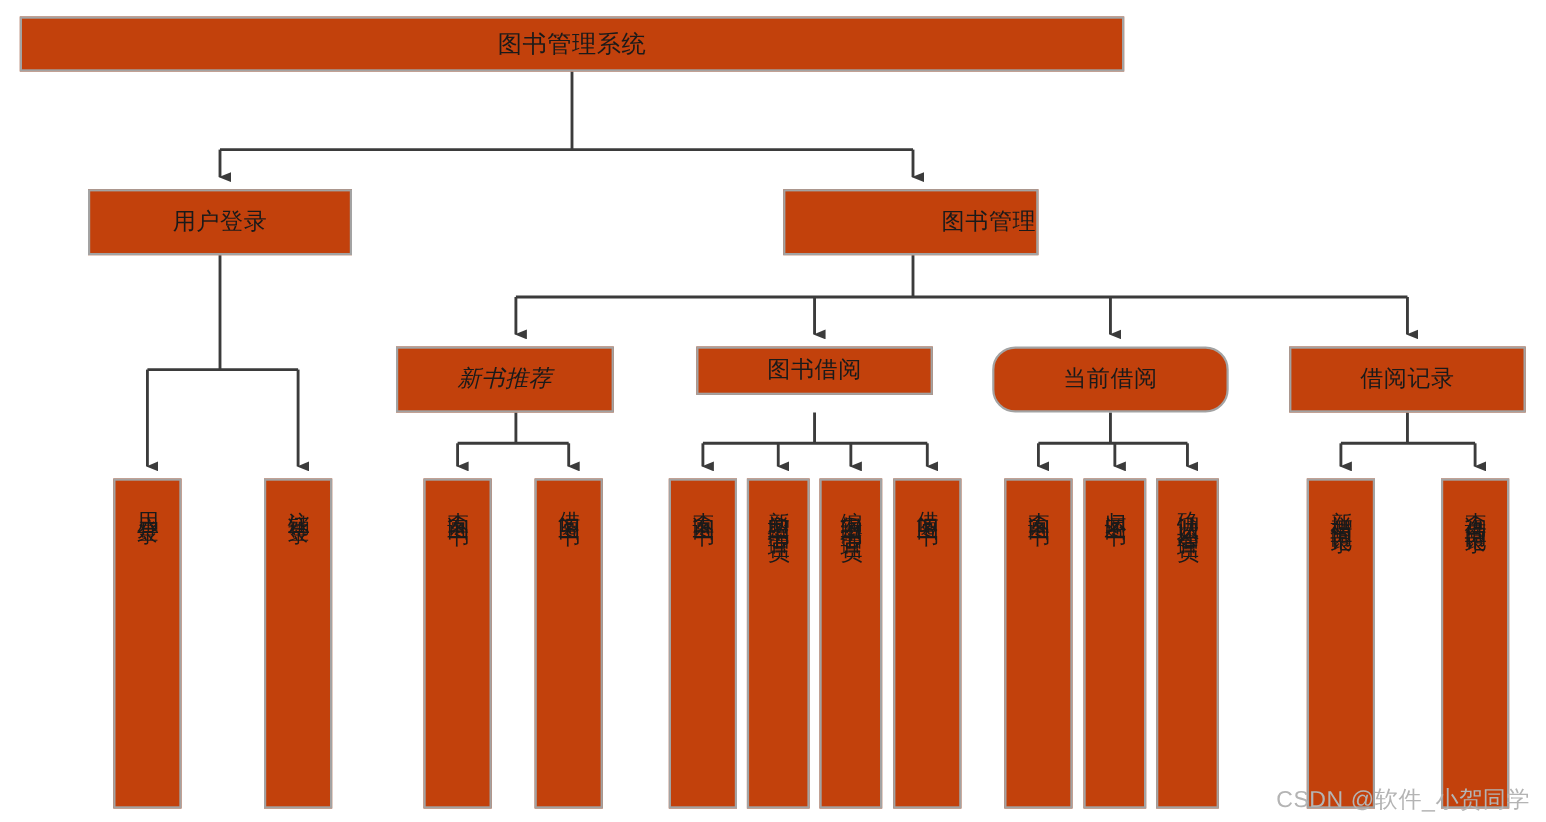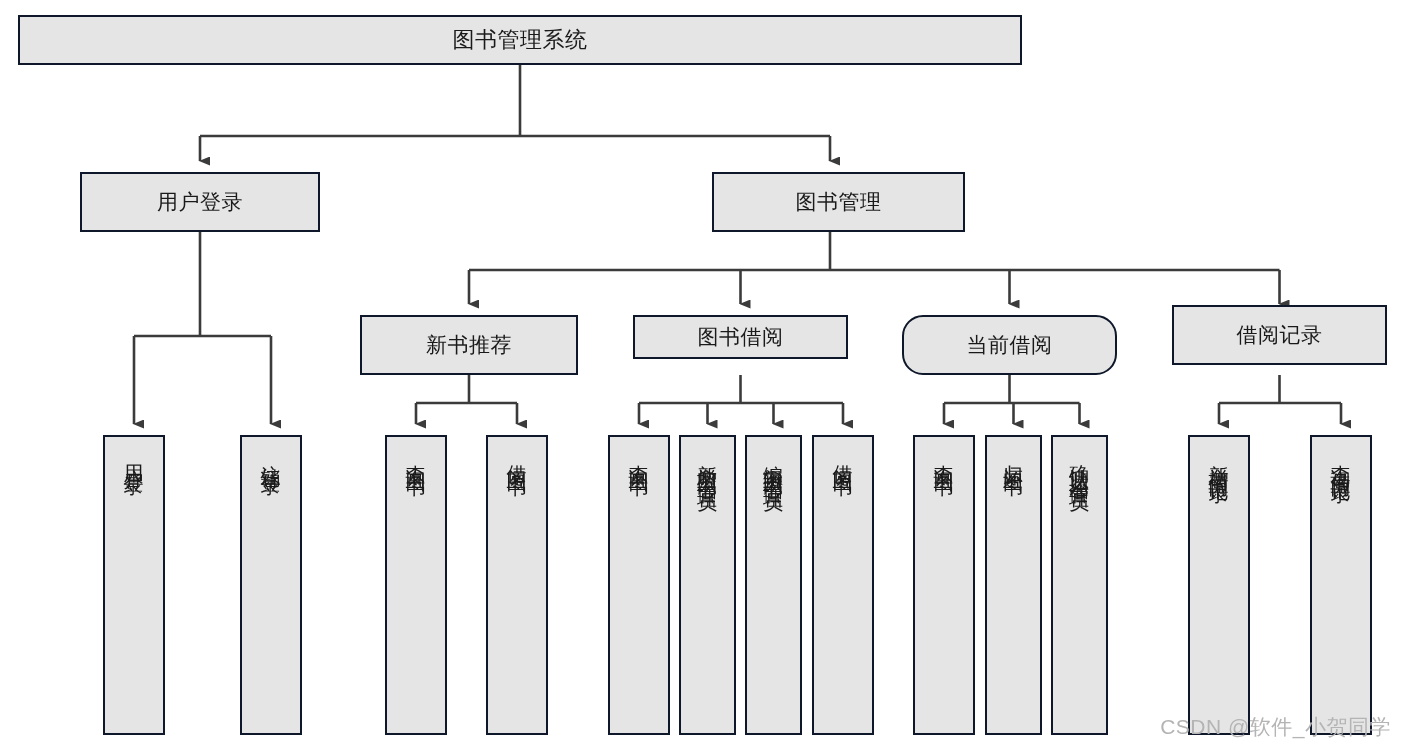--- a/index.html
+++ b/index.html
@@ -22,22 +22,22 @@
     position: absolute;
     left: 0;
     top: 0;
     width: 1405px;
     height: 747px;
     pointer-events: none;
   }
   .node {
     position: absolute;
     box-sizing: border-box;
-    border: 2px solid #0f172a;
-    background: #e5e5e5;
+    border: 2px solid #a3a3a3;
+    background: #c2410c;
     display: flex;
     align-items: center;
     justify-content: center;
     color: #1a1a1a;
     line-height: 1.18;
   }
   .node.horiz {
     font-size: 21px;
     letter-spacing: 0.5px;
   }
@@ -116,33 +116,33 @@
       </g>
   </svg>
 
   <div id="nodes">
       <div class="node root horiz" style="left: 18px; top: 15px; width: 1004px; height: 50px;">
         <span>图书管理系统</span>
       </div>
       <div class="node horiz" style="left: 80px; top: 172px; width: 240px; height: 60px;">
         <span>用户登录</span>
       </div>
-      <div class="node horiz" style="left: 712px; top: 172px; width: 253px; height: 60px;">
+      <div class="node horiz" style="left: 712px; top: 172px; width: 232px; height: 60px; justify-content: flex-end;">
         <span>图书管理</span>
       </div>
-      <div class="node horiz" style="left: 360px; top: 315px; width: 218px; height: 60px;">
+      <div class="node horiz" style="left: 360px; top: 315px; width: 198px; height: 60px; font-style: italic;">
         <span>新书推荐</span>
       </div>
       <div class="node horiz" style="left: 633px; top: 315px; width: 215px; height: 44px;">
         <span>图书借阅</span>
       </div>
       <div class="node horiz" style="left: 902px; top: 315px; width: 215px; height: 60px; border-radius: 21px;">
         <span>当前借阅</span>
       </div>
-      <div class="node horiz" style="left: 1172px; top: 305px; width: 215px; height: 60px;">
+      <div class="node horiz" style="left: 1172px; top: 315px; width: 215px; height: 60px;">
         <span>借阅记录</span>
       </div>
       <div class="node leaf" style="left: 103px; top: 435px; width: 62px; height: 300px;">
         <span class="vtext">用户登录</span>
       </div>
       <div class="node leaf" style="left: 240px; top: 435px; width: 62px; height: 300px;">
         <span class="vtext">注销登录</span>
       </div>
       <div class="node leaf" style="left: 385px; top: 435px; width: 62px; height: 300px;">
         <span class="vtext">查询图书</span>

